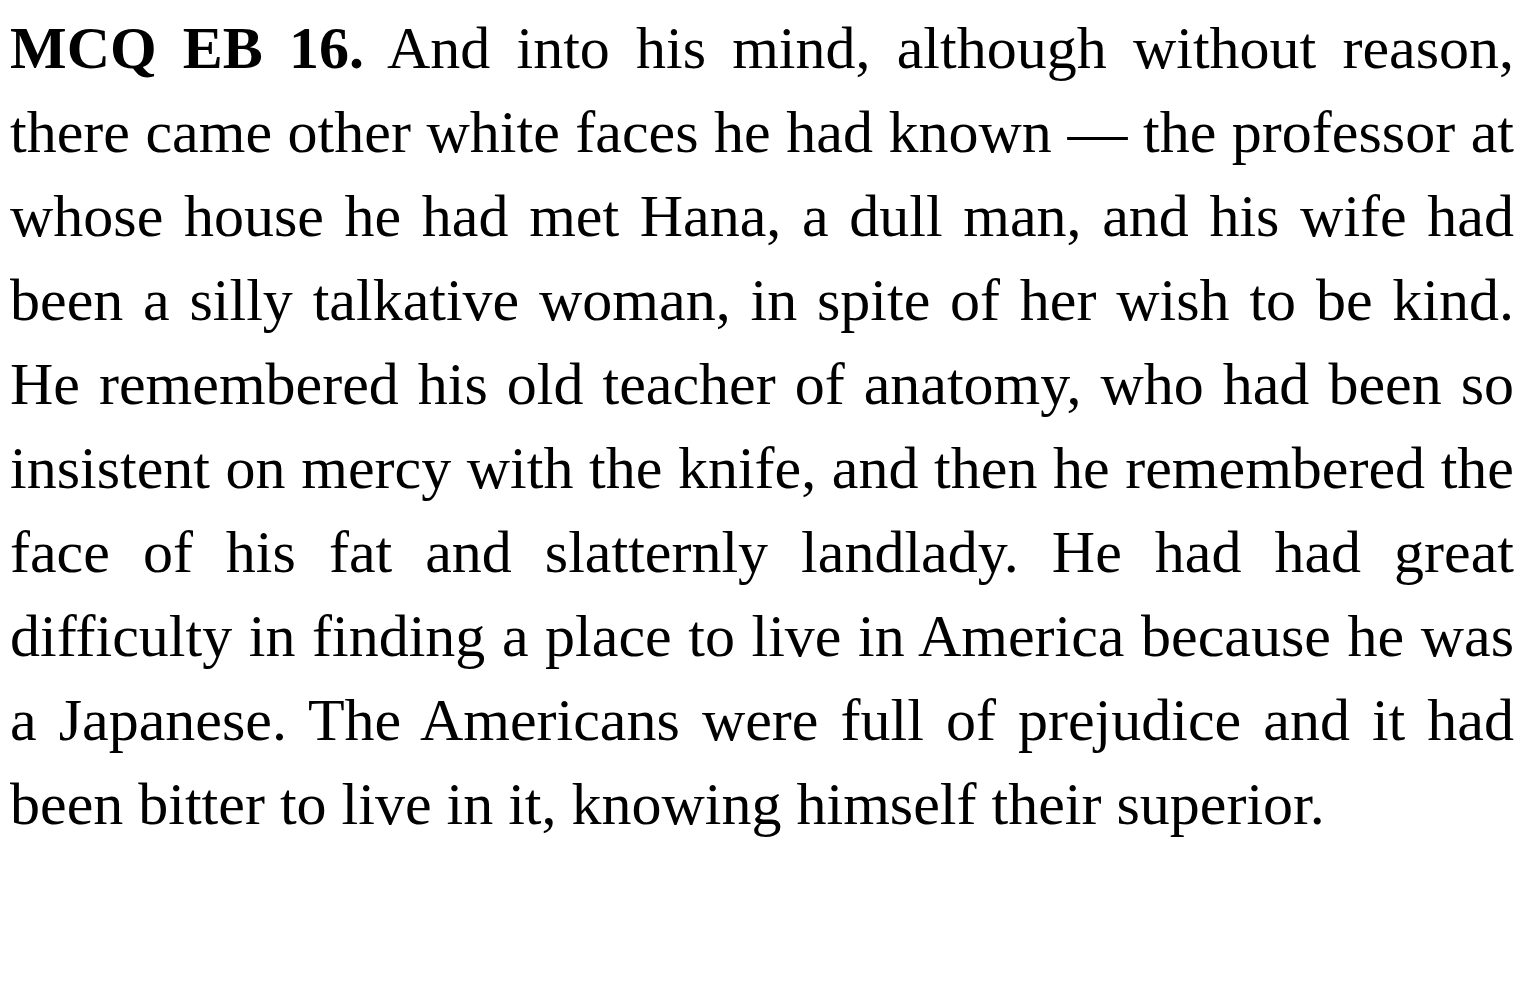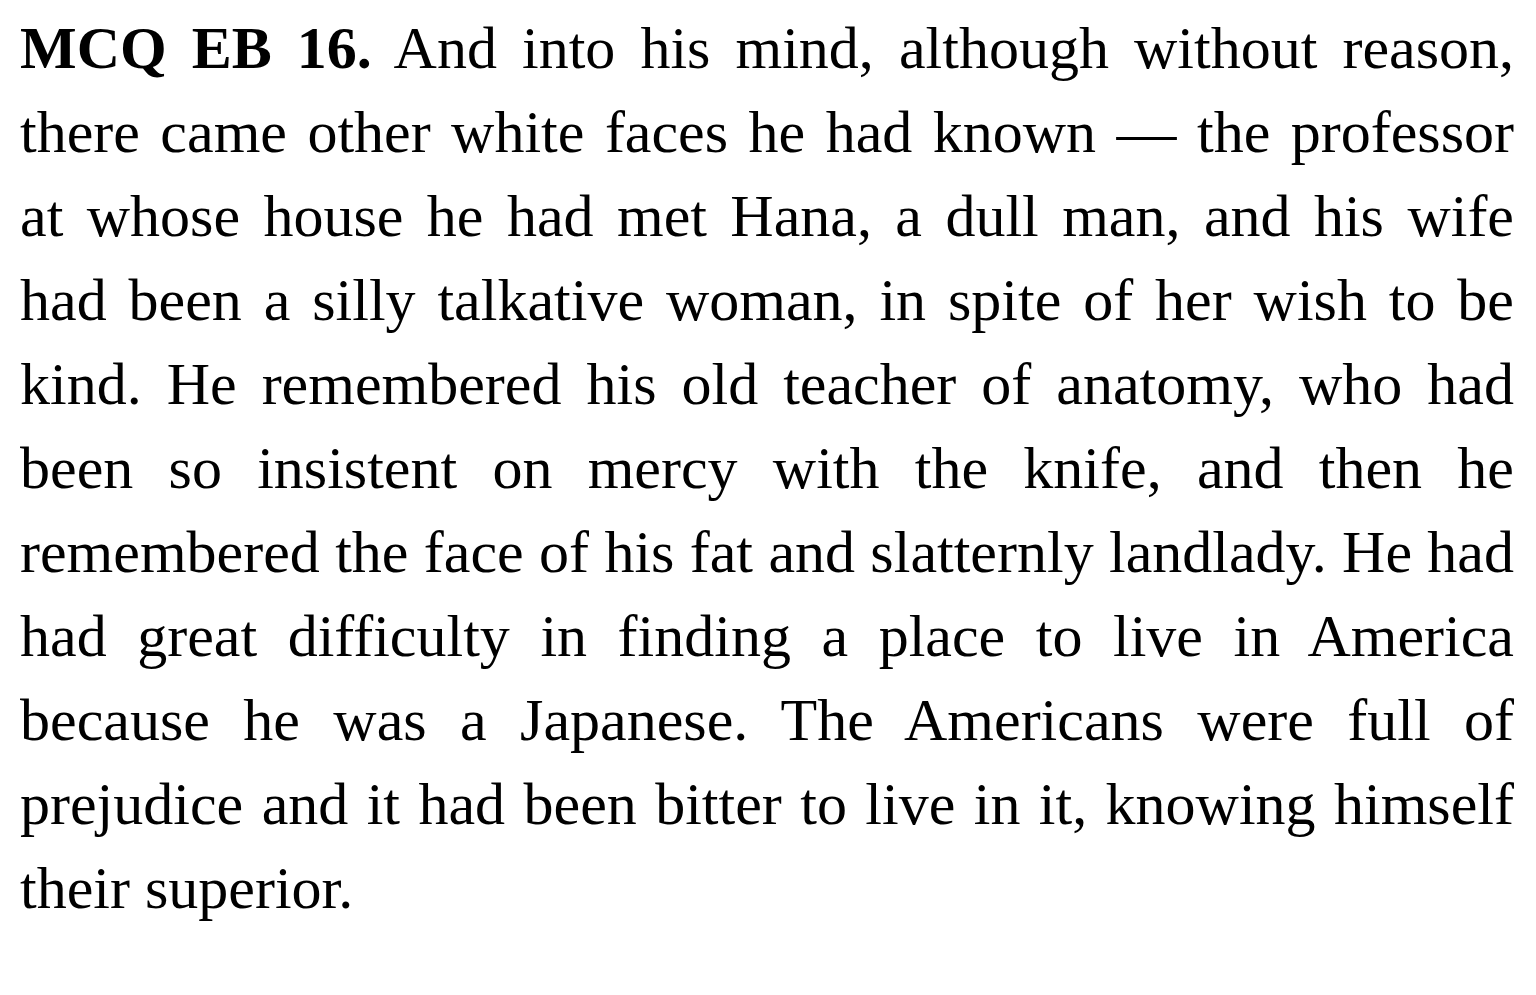--- a/index.html
+++ b/index.html
@@ -11,21 +11,21 @@
     width: 1536px;
     height: 995px;
     overflow: hidden;
     font-family: "Liberation Serif", "DejaVu Serif", serif;
     color: #000000;
   }
   .page {
     box-sizing: border-box;
     width: 1536px;
     height: 995px;
-    padding: 6px 22px 0 20px;
+    padding: 6px 22px 0 10px;
     background: #ffffff;
   }
   .passage {
     font-family: "Liberation Serif", "DejaVu Serif", serif;
     font-size: 60px;
     line-height: 84px;
     text-align: justify;
     text-justify: inter-word;
     color: #000000;
     letter-spacing: 0px;

